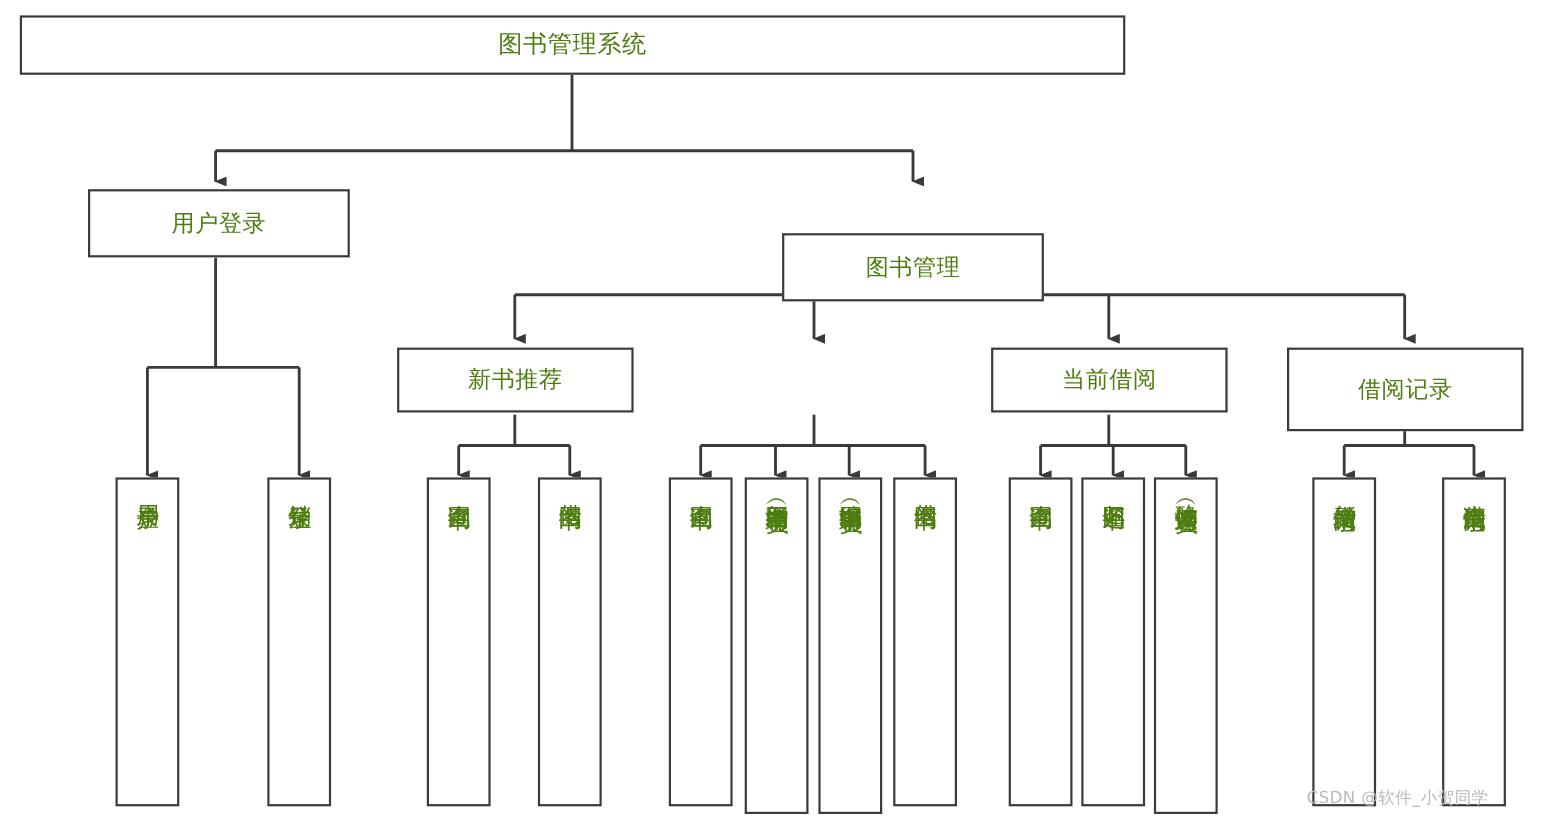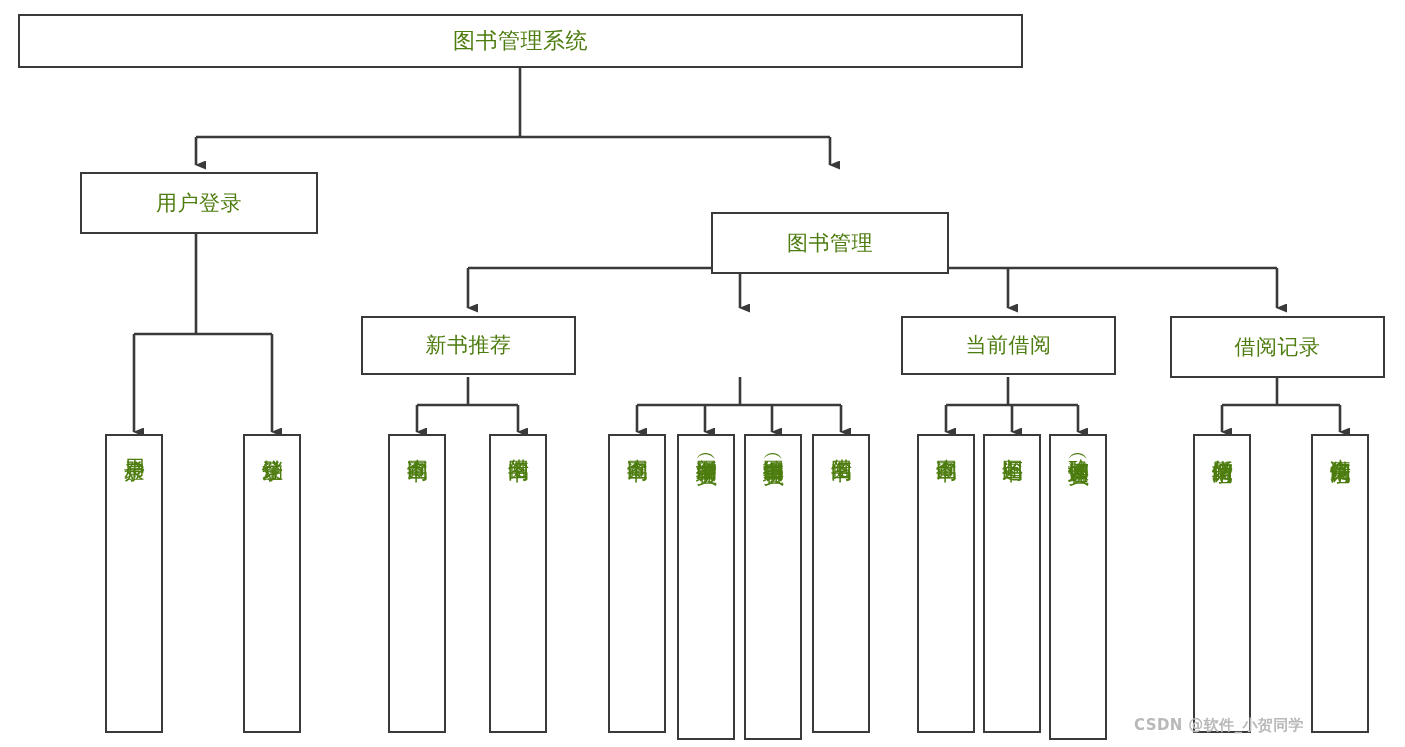--- a/index.html
+++ b/index.html
@@ -135,21 +135,21 @@
 
   <div class="node node-h" style="left:361px; top:316px; width:215px; height:59px;text-align:right;">
     <span class="node-label">新书推荐</span>
   </div>
 
 
   <div class="node node-h" style="left:901px; top:316px; width:215px; height:59px;">
     <span class="node-label">当前借阅</span>
   </div>
 
-  <div class="node node-h" style="left:1170px; top:316px; width:215px; height:62px;">
+  <div class="node node-h" style="left:1170px; top:316px; width:215px; height:76px;">
     <span class="node-label">借阅记录</span>
   </div>
 
   <div class="node node-v" style="left:105px; top:434px; width:58px; height:299px;">
     <span class="node-label">用户登录</span>
   </div>
 
   <div class="node node-v" style="left:243px; top:434px; width:58px; height:299px;">
     <span class="node-label">注销登录</span>
   </div>
@@ -191,15 +191,15 @@
   </div>
 
   <div class="node node-v" style="left:1193px; top:434px; width:58px; height:299px;">
     <span class="node-label">新增借阅记录</span>
   </div>
 
   <div class="node node-v" style="left:1311px; top:434px; width:58px; height:299px;">
     <span class="node-label">查询借阅记录</span>
   </div>
 
-  <div class="watermark" style="left:1134px; top:716px;font-weight:bold;">CSDN @软件_小贺同学</div>
+  <div class="watermark" style="left:1188px; top:716px;">CSDN @软件_小贺同学</div>
 
 </div>
 
 </body></html>

